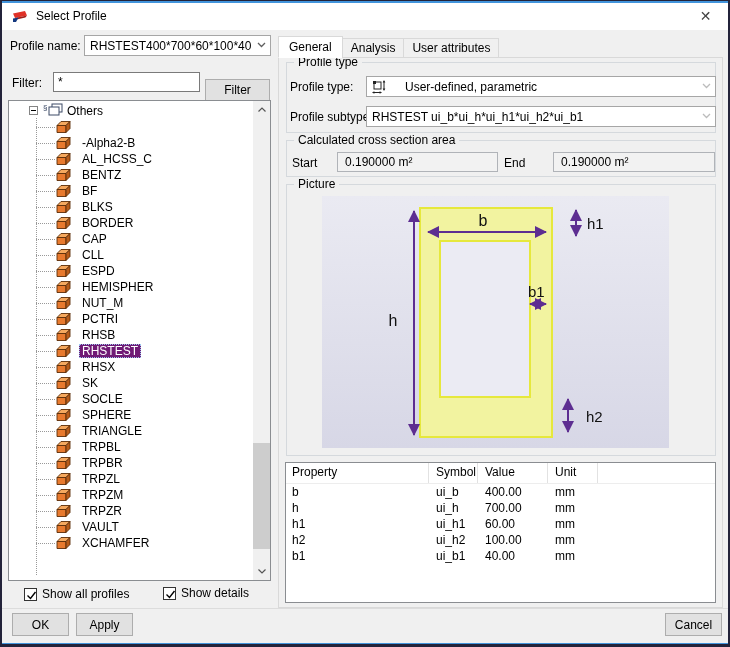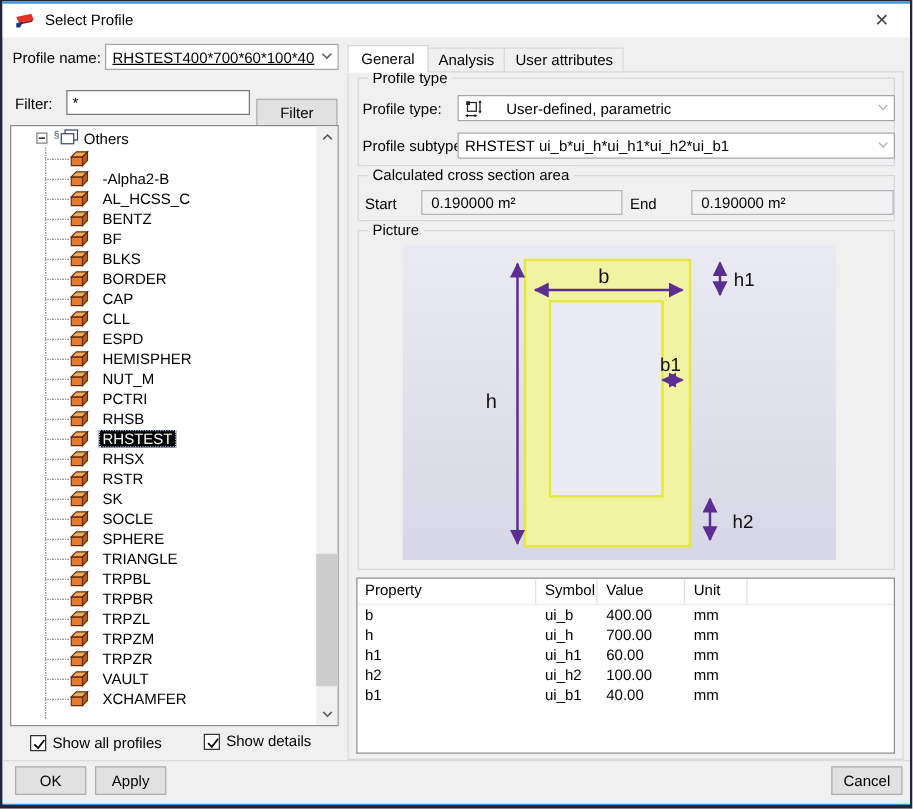--- a/index.html
+++ b/index.html
@@ -39,21 +39,21 @@
   
   .tree{position:absolute;left:6px;top:97px;width:263px;height:481px;background:#fff;
         border:1px solid #8a8d91;box-sizing:border-box;overflow:hidden;}
   .tree-guide{position:absolute;left:27px;top:17px;width:1px;height:458px;
               background-image:repeating-linear-gradient(to bottom,#999 0 1px,transparent 1px 2px);}
   .trow{position:relative;height:16px;display:flex;align-items:center;}
   .trow .stub{position:absolute;left:27px;top:8px;width:20px;height:1px;
               background-image:repeating-linear-gradient(to right,#999 0 1px,transparent 1px 2px);}
   .trow .cube{position:absolute;left:46px;top:1px;}
   .trow .tlabel{position:absolute;left:70px;top:1px;line-height:14px;padding:0 3px;white-space:nowrap;}
-  .trow .tlabel.sel{background:#000000;color:#fff;outline:1px dotted #9dc4ee;outline-offset:-1px;}
+  .trow .tlabel.sel{background:#701a75;color:#fff;outline:1px dotted #9dc4ee;outline-offset:-1px;}
   .root-row{position:relative;height:16px;margin-top:2px;}
   .expander{position:absolute;left:20px;top:3px;width:9px;height:9px;background:#fff;border:1px solid #848484;
             box-sizing:border-box;}
   .expander::after{content:"";position:absolute;left:1px;top:3px;width:5px;height:1px;background:#000;}
   .root-icon{position:absolute;left:34px;top:0px;}
   .root-label{position:absolute;left:58px;top:1px;line-height:14px;}
   
   .vscroll{position:absolute;right:0;top:0;width:17px;height:479px;background:#f0f0f0;}
   .vs-arrow{position:absolute;left:0;width:17px;height:17px;display:flex;align-items:center;justify-content:center;}
   .vs-thumb{position:absolute;left:0;top:342px;width:17px;height:106px;background:#cdcdcd;}
@@ -87,21 +87,21 @@
           <polygon points="1,9.5 6.5,8.4 4,13 1,13" fill="#14387f"></polygon>
         </svg>
       </span>
       <span class="title-text">Select Profile</span>
       <div class="close-btn">
         <span>✕</span>
       </div>
     </div>
 
     <span class="lbl" style="left:8px;top:36px;">Profile name:</span>
-    <div class="combo" style="left:82px;top:32px;width:187px;height:21px;text-decoration:underline;">
+    <div class="combo" style="left:82px;top:32px;width:187px;height:21px;">
       <span>RHSTEST400*700*60*100*40</span>
       <span class="chev">
         <svg class="chev-svg" width="9" height="6" viewBox="0 0 9 6">
             <polyline points="1,1 4.5,4.5 8,1" fill="none" stroke="#5f5f5f" stroke-width="1.3"></polyline>
           </svg>
       </span>
     </div>
 
     <span class="lbl" style="left:10px;top:73px;">Filter:</span>
     <div class="tbox" style="left:51px;top:69px;width:147px;height:20px;">
@@ -293,31 +293,20 @@
           <div class="trow">
             <span class="stub"></span>
             <span class="cube">
               <svg width="17" height="14" viewBox="0 0 17 14">
                 <polygon points="2,5.5 11,5.5 11,12.5 2,12.5" fill="#e87a2e" stroke="#5b2d08" stroke-width="0.9"></polygon>
                 <polygon points="2,5.5 6,1.5 15,1.5 11,5.5" fill="#f5a95f" stroke="#5b2d08" stroke-width="0.9"></polygon>
                 <polygon points="11,5.5 15,1.5 15,8.5 11,12.5" fill="#b85c1a" stroke="#5b2d08" stroke-width="0.9"></polygon>
               </svg>
             </span>
             <span class="tlabel">RHSX</span>
-          </div>
-          <div class="trow">
-            <span class="stub"></span>
-            <span class="cube">
-              <svg width="17" height="14" viewBox="0 0 17 14">
-                <polygon points="2,5.5 11,5.5 11,12.5 2,12.5" fill="#e87a2e" stroke="#5b2d08" stroke-width="0.9"></polygon>
-                <polygon points="2,5.5 6,1.5 15,1.5 11,5.5" fill="#f5a95f" stroke="#5b2d08" stroke-width="0.9"></polygon>
-                <polygon points="11,5.5 15,1.5 15,8.5 11,12.5" fill="#b85c1a" stroke="#5b2d08" stroke-width="0.9"></polygon>
-              </svg>
-            </span>
-            <span class="tlabel">RSTR</span>
           </div>
           <div class="trow">
             <span class="stub"></span>
             <span class="cube">
               <svg width="17" height="14" viewBox="0 0 17 14">
                 <polygon points="2,5.5 11,5.5 11,12.5 2,12.5" fill="#e87a2e" stroke="#5b2d08" stroke-width="0.9"></polygon>
                 <polygon points="2,5.5 6,1.5 15,1.5 11,5.5" fill="#f5a95f" stroke="#5b2d08" stroke-width="0.9"></polygon>
                 <polygon points="11,5.5 15,1.5 15,8.5 11,12.5" fill="#b85c1a" stroke="#5b2d08" stroke-width="0.9"></polygon>
               </svg>
             </span>

